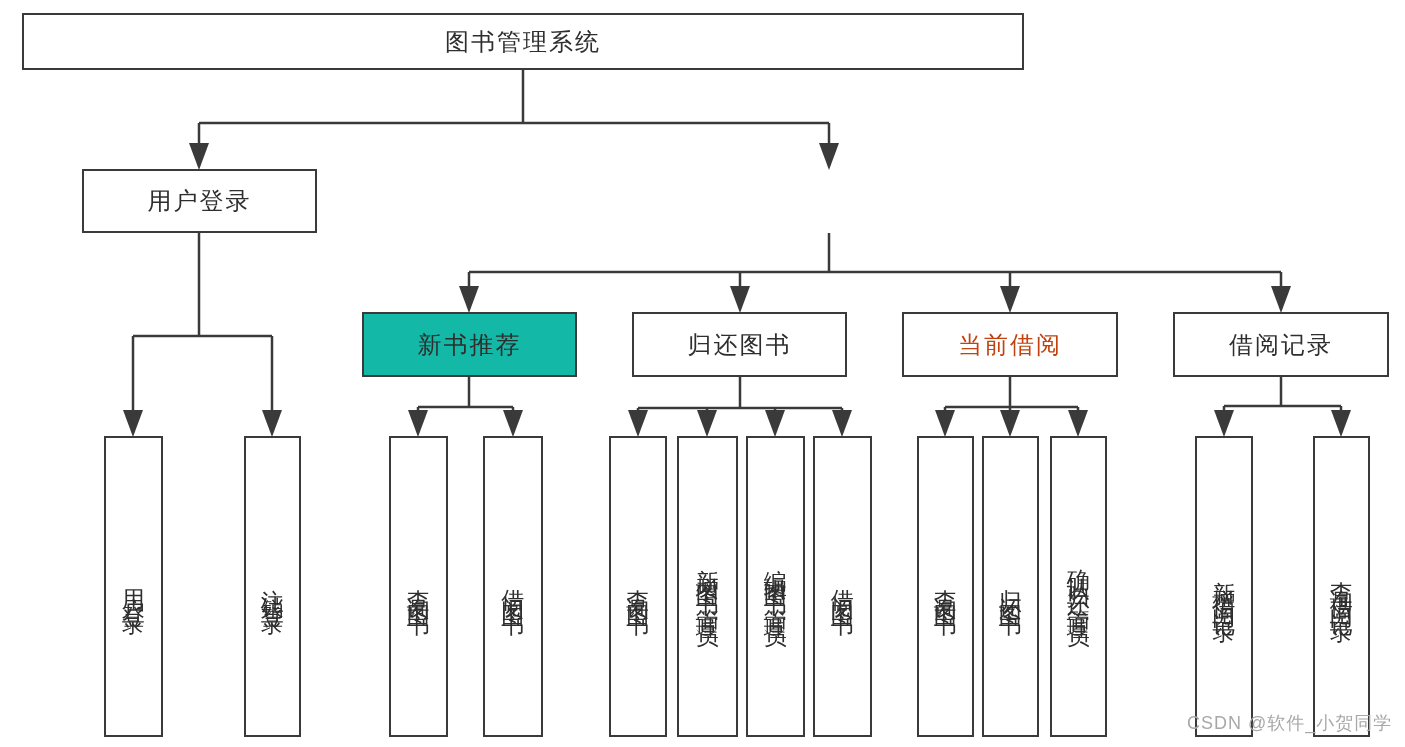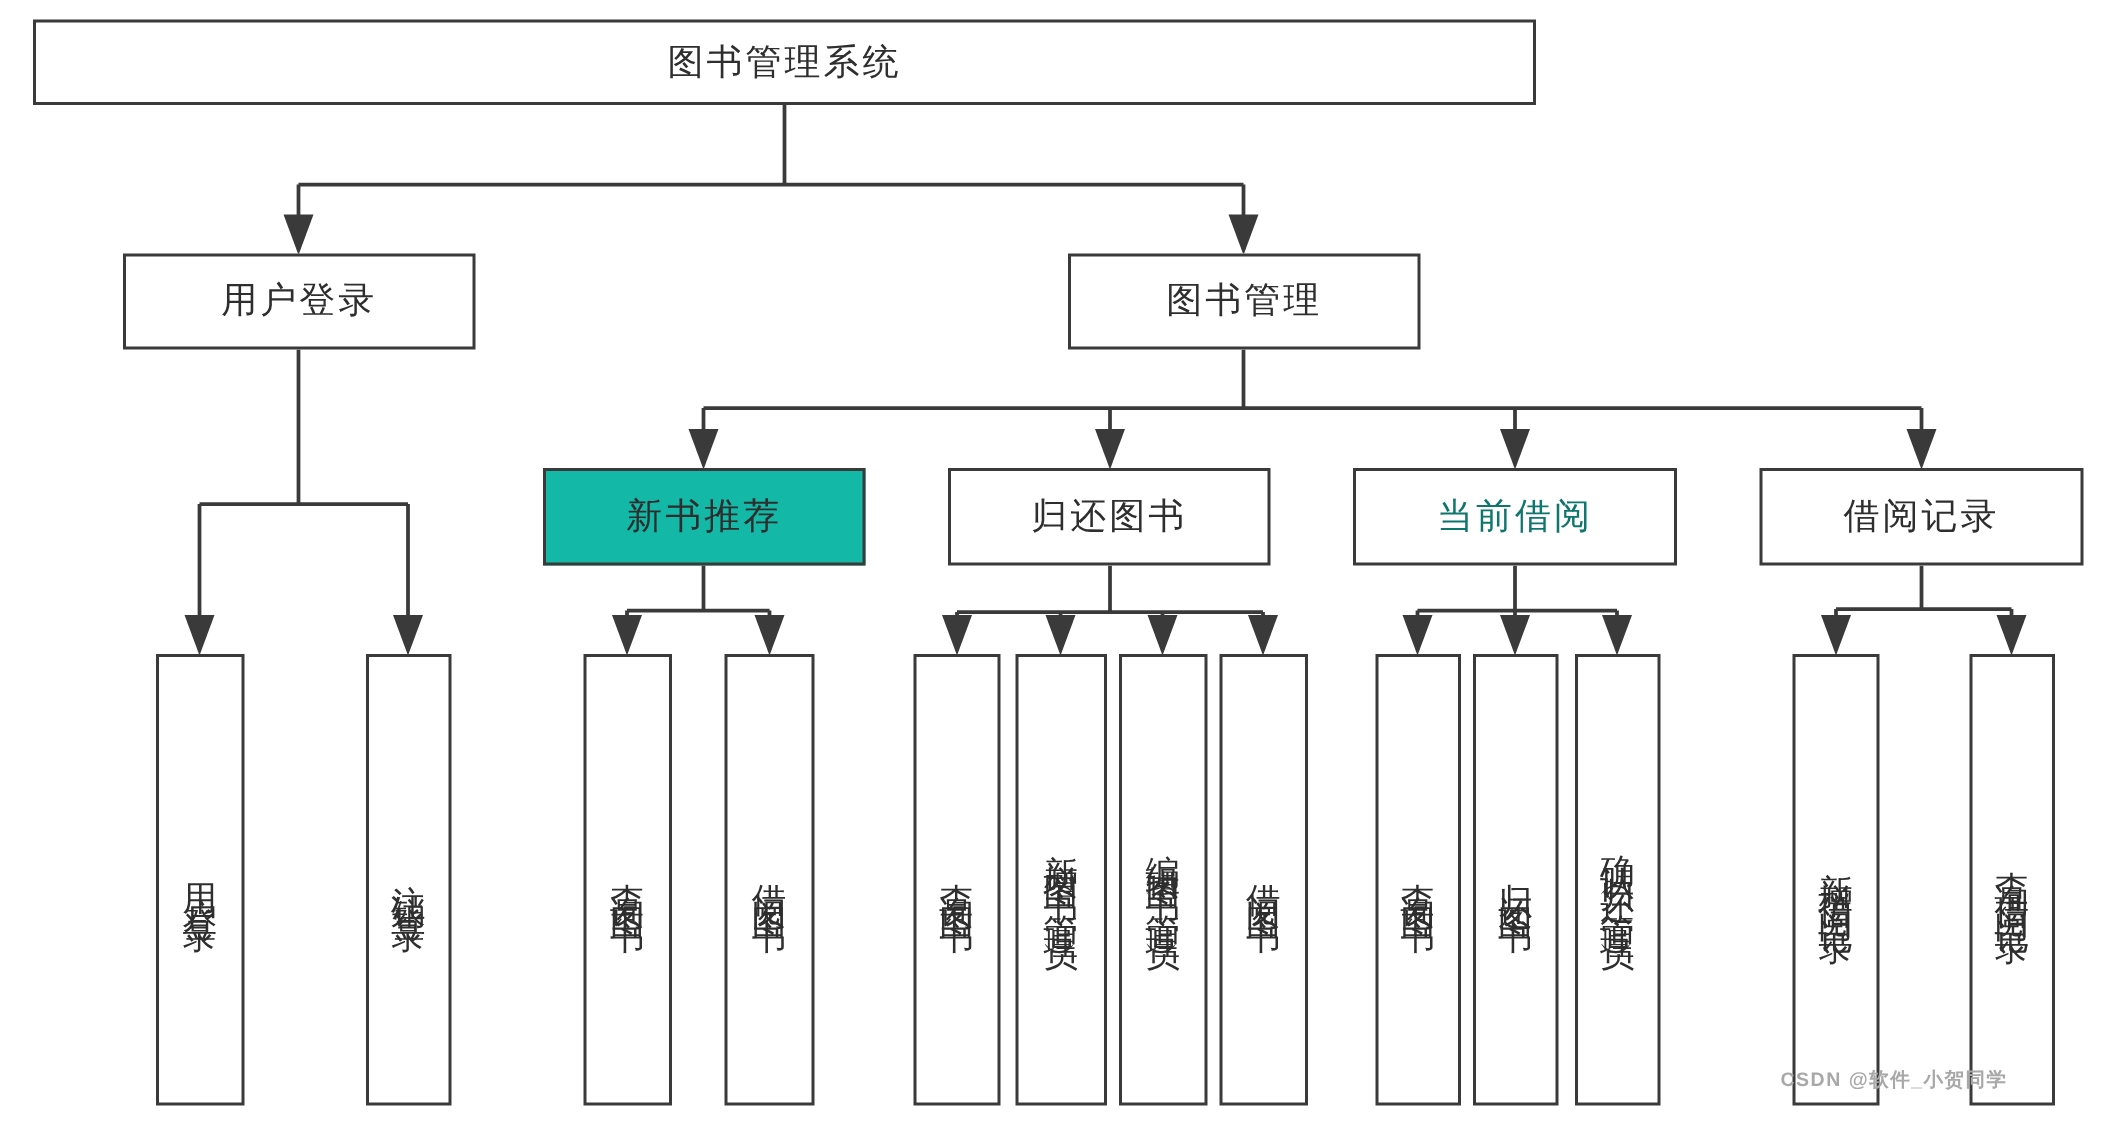--- a/index.html
+++ b/index.html
@@ -48,25 +48,24 @@
     font-size: 23px;
     letter-spacing: 8px;
     writing-mode: vertical-rl;
     text-orientation: mixed;
   }
   #watermark {
     position: absolute;
     z-index: 5;
     left: 1187px;
     top: 711px;
-    font-size: 13px;
+    font-size: 18px;
     letter-spacing: 1px;
     white-space: nowrap;
     pointer-events: none;
-    font-weight: bold;
   }
 </style>
 </head>
 <body>
 
 <div id="canvas" style="background: rgb(255, 255, 255);">
   <svg id="edges" width="1405" height="747" viewBox="0 0 1405 747">
       <path d="M523 70L523 123 M199 123L829 123 M199 123L199 147 M829 123L829 147 M199 233L199 336 M133 336L272 336 M133 336L133 414 M272 336L272 414 M829 233L829 272 M469 272L1281 272 M469 272L469 290 M740 272L740 290 M1010 272L1010 290 M1281 272L1281 290 M469 377L469 407 M418 407L513 407 M418 407L418 414 M513 407L513 414 M740 377L740 408 M638 408L842 408 M638 408L638 414 M707 408L707 414 M775 408L775 414 M842 408L842 414 M1010 377L1010 407 M945 407L1078 407 M945 407L945 414 M1010 407L1010 414 M1078 407L1078 414 M1281 377L1281 406 M1224 406L1341 406 M1224 406L1224 414 M1341 406L1341 414" fill="none" stroke="#3a3a3a" stroke-width="2.5"></path>
       <polygon points="189,143 209,143 199,170" fill="#3a3a3a"></polygon>
       <polygon points="819,143 839,143 829,170" fill="#3a3a3a"></polygon>
@@ -84,24 +83,23 @@
       <polygon points="832,410 852,410 842,437" fill="#3a3a3a"></polygon>
       <polygon points="935,410 955,410 945,437" fill="#3a3a3a"></polygon>
       <polygon points="1000,410 1020,410 1010,437" fill="#3a3a3a"></polygon>
       <polygon points="1068,410 1088,410 1078,437" fill="#3a3a3a"></polygon>
       <polygon points="1214,410 1234,410 1224,437" fill="#3a3a3a"></polygon>
       <polygon points="1331,410 1351,410 1341,437" fill="#3a3a3a"></polygon>
     </svg>
   <div id="nodes">
       <div class="node horizontal" style="left: 22px; top: 13px; width: 1002px; height: 57px; border-color: rgb(58, 58, 58); background: rgb(255, 255, 255); color: rgb(46, 46, 46);">图书管理系统</div>
       <div class="node horizontal" style="left: 82px; top: 169px; width: 235px; height: 64px; border-color: rgb(58, 58, 58); background: rgb(255, 255, 255); color: rgb(46, 46, 46);">用户登录</div>
-      <div class="node horizontal" style="left: 712px; top: 169px; width: 235px; height: 64px; border-color: rgb(58, 58, 58); background: rgb(255, 255, 255); color: rgb(46, 46, 46);">图书管理</div>
       <div class="node horizontal" style="left: 362px; top: 312px; width: 215px; height: 65px; border-color: rgb(58, 58, 58); background: #14b8a6; color: rgb(46, 46, 46);">新书推荐</div>
       <div class="node horizontal" style="left: 632px; top: 312px; width: 215px; height: 65px; border-color: rgb(58, 58, 58); background: rgb(255, 255, 255); color: rgb(46, 46, 46);">归还图书</div>
-      <div class="node horizontal" style="left: 902px; top: 312px; width: 216px; height: 65px; border-color: rgb(58, 58, 58); background: rgb(255, 255, 255); color: #0f766e;">当前借阅</div>
+      <div class="node horizontal" style="left: 902px; top: 312px; width: 216px; height: 65px; border-color: rgb(58, 58, 58); background: rgb(255, 255, 255); color: #c2410c;">当前借阅</div>
       <div class="node horizontal" style="left: 1173px; top: 312px; width: 216px; height: 65px; border-color: rgb(58, 58, 58); background: rgb(255, 255, 255); color: rgb(46, 46, 46);">借阅记录</div>
       <div class="node vertical" style="left: 104px; top: 436px; width: 59px; height: 301px; border-color: rgb(58, 58, 58); background: rgb(255, 255, 255); color: rgb(46, 46, 46);">用户登录</div>
       <div class="node vertical" style="left: 244px; top: 436px; width: 57px; height: 301px; border-color: rgb(58, 58, 58); background: rgb(255, 255, 255); color: rgb(46, 46, 46);">注销登录</div>
       <div class="node vertical" style="left: 389px; top: 436px; width: 59px; height: 301px; border-color: rgb(58, 58, 58); background: rgb(255, 255, 255); color: rgb(46, 46, 46);">查询图书</div>
       <div class="node vertical" style="left: 483px; top: 436px; width: 60px; height: 301px; border-color: rgb(58, 58, 58); background: rgb(255, 255, 255); color: rgb(46, 46, 46);">借阅图书</div>
       <div class="node vertical" style="left: 609px; top: 436px; width: 58px; height: 301px; border-color: rgb(58, 58, 58); background: rgb(255, 255, 255); color: rgb(46, 46, 46);">查询图书</div>
       <div class="node vertical" style="left: 677px; top: 436px; width: 61px; height: 301px; border-color: rgb(58, 58, 58); background: rgb(255, 255, 255); color: rgb(46, 46, 46);">新增图书（管理员）</div>
       <div class="node vertical" style="left: 746px; top: 436px; width: 59px; height: 301px; border-color: rgb(58, 58, 58); background: rgb(255, 255, 255); color: rgb(46, 46, 46);">编辑图书（管理员）</div>
       <div class="node vertical" style="left: 813px; top: 436px; width: 59px; height: 301px; border-color: rgb(58, 58, 58); background: rgb(255, 255, 255); color: rgb(46, 46, 46);">借阅图书</div>
       <div class="node vertical" style="left: 917px; top: 436px; width: 57px; height: 301px; border-color: rgb(58, 58, 58); background: rgb(255, 255, 255); color: rgb(46, 46, 46);">查询图书</div>

